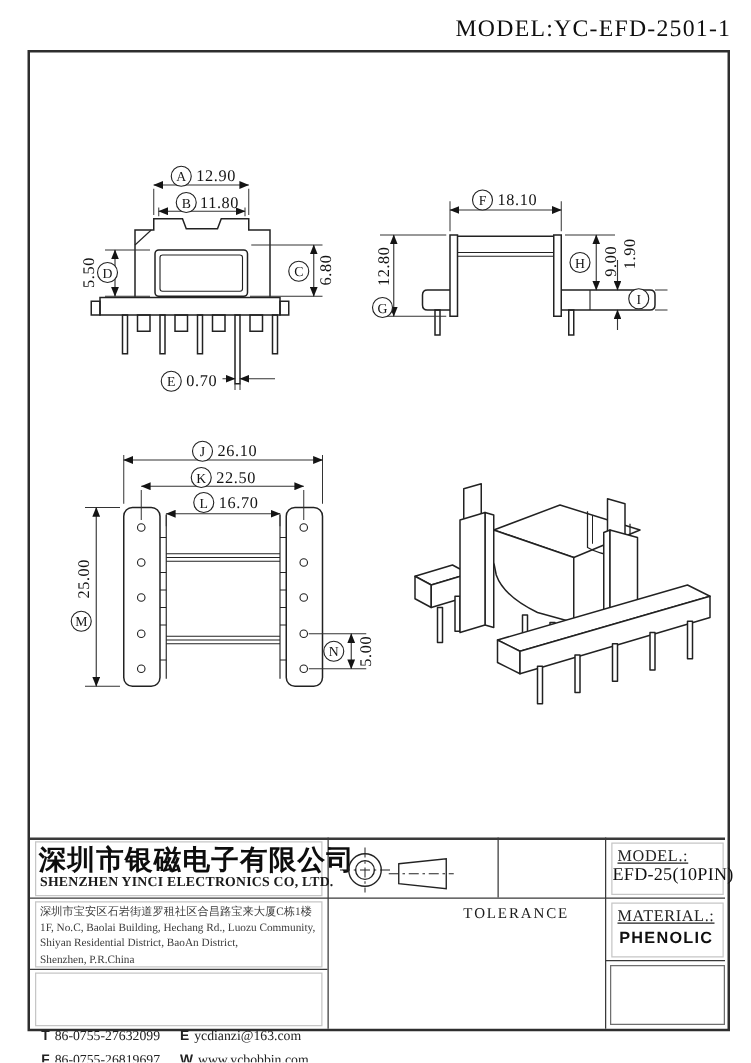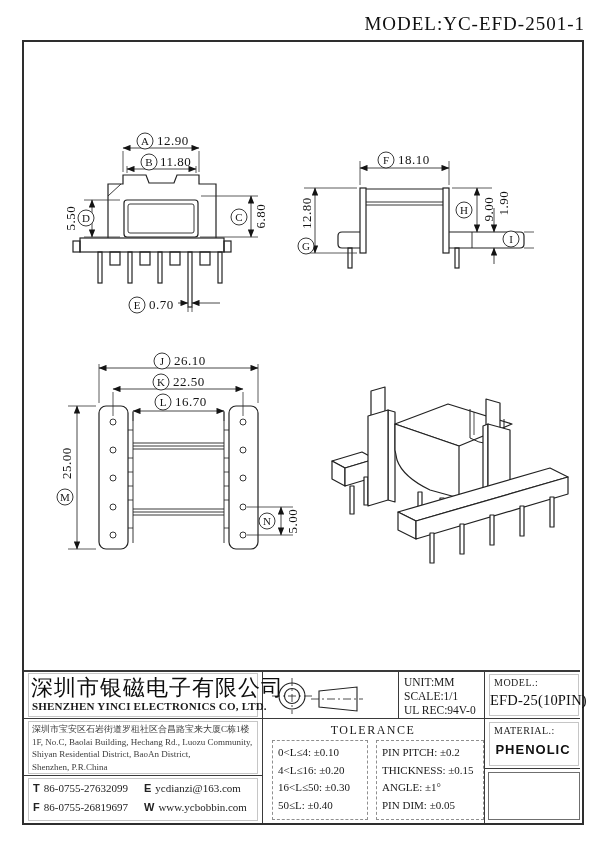--- a/index.html
+++ b/index.html
@@ -6,28 +6,28 @@
   .page{position:relative;width:601px;height:850px;background:#ffffff;overflow:hidden;
         font-family:"Liberation Serif","DejaVu Serif",serif;color:#111;}
   .abs{position:absolute;}
   .model-title{top:13px;right:16px;font-size:19px;letter-spacing:1px;color:#0f0f0f;margin-left:48px;}
   .frame{left:22px;top:40px;width:558px;height:781px;border:2px solid #2e2e2e;}
   svg text{font-family:"Liberation Serif","DejaVu Serif",serif;}
   .dim{font-size:13px;fill:#141414;letter-spacing:.5px;}
   .ltr{font-size:11px;fill:#141414;}
   
   .tline{background:#3a3a3a;}
-  .cell-label{font-size:10px;letter-spacing:.5px;color:#222;}
-  .company-cn{font-size:22px;font-weight:normal;letter-spacing:1px;white-space:nowrap;color:#0d0d0d;}
+  .cell-label{font-size:13px;letter-spacing:.5px;color:#222;text-decoration:underline;}
+  .company-cn{font-size:22px;font-weight:bold;letter-spacing:1px;white-space:nowrap;color:#0d0d0d;}
   .company-en{font-size:11px;font-weight:bold;letter-spacing:.2px;color:#1a1a1a;white-space:nowrap;}
   .addr{font-size:9px;line-height:12.5px;color:#3d3d3d;white-space:nowrap;}
-  .contact-row{font-size:11px;color:#222;white-space:nowrap;}
+  .contact-row{font-size:11px;color:#222;white-space:nowrap;margin-top:41px;}
   .contact-row b{font-family:"Liberation Sans","DejaVu Sans",sans-serif;font-size:11px;margin-right:4px;}
   .spec{font-size:11.5px;line-height:14px;color:#1a1a1a;white-space:nowrap;}
-  .tol-title{font-size:12px;letter-spacing:1.5px;text-align:center;color:#1a1a1a;}
+  .tol-title{font-size:12px;letter-spacing:1.5px;text-align:center;color:#1a1a1a;padding-left:40px;}
   .tolbox{border:1px dashed #8f8f8f;font-size:11px;line-height:17.5px;padding:3px 5px;color:#1a1a1a;white-space:nowrap;}
   .model-value{font-size:14.5px;letter-spacing:.2px;color:#0f0f0f;white-space:nowrap;}
   .material-value{font-family:"Liberation Sans","DejaVu Sans",sans-serif;font-weight:bold;
                   font-size:13px;letter-spacing:1px;text-align:center;color:#0f0f0f;}
   .sig{font-size:10.5px;line-height:14.5px;color:#1a1a1a;white-space:nowrap;}
   .lightbox{border:1px solid #c6c6c6;}
   .sigbox{border:1px solid #6f6f6f;}
 </style>
 </head>
 <body>
@@ -293,39 +293,22 @@
       <g stroke="#222" fill="none" stroke-width="1.1">
         <circle cx="292" cy="696" r="13"></circle>
         <circle cx="292" cy="696" r="7.5"></circle>
         <line x1="272" y1="696" x2="312" y2="696" stroke-width="0.8" stroke-dasharray="8 3 2 3"></line>
         <line x1="292" y1="678" x2="292" y2="714" stroke-width="0.8" stroke-dasharray="8 3 2 3"></line>
         <polygon points="319,691 357,687 357,711 319,707"></polygon>
         <line x1="311" y1="699" x2="363" y2="699" stroke-width="0.8" stroke-dasharray="8 3 2 3"></line>
       </g>
     </svg>
 
-    <div class="abs spec" style="left:382px;top:5px;">
-      <div>UNIT:MM</div>
-      <div>SCALE:1/1</div>
-      <div>UL REC:94V-0</div>
-    </div>
 
     <div class="abs tol-title" style="left:240px;top:53px;width:222px;">TOLERANCE</div>
-    <div class="abs tolbox" style="left:250px;top:70px;width:84px;height:72px;">
-      <div>0&lt;L≤4: ±0.10</div>
-      <div>4&lt;L≤16: ±0.20</div>
-      <div>16&lt;L≤50: ±0.30</div>
-      <div>50≤L: ±0.40</div>
-    </div>
-    <div class="abs tolbox" style="left:354px;top:70px;width:96px;height:72px;">
-      <div>PIN PITCH: ±0.2</div>
-      <div>THICKNESS: ±0.15</div>
-      <div>ANGLE: ±1°</div>
-      <div>PIN DIM: ±0.05</div>
-    </div>
 
     <div class="abs lightbox" style="left:467px;top:4px;width:88px;height:40px;"></div>
     <div class="abs cell-label" style="left:472px;top:7px;">MODEL.:</div>
     <div class="abs model-value" style="left:468px;top:22px;text-align:right;">EFD-25(10PIN)</div>
 
     <div class="abs lightbox" style="left:467px;top:52px;width:88px;height:42px;"></div>
     <div class="abs cell-label" style="left:472px;top:55px;">MATERIAL.:</div>
     <div class="abs material-value" style="left:463px;top:72px;width:96px;">PHENOLIC</div>
 
     <div class="abs sigbox" style="left:466px;top:102px;width:90px;height:46px;"></div>

